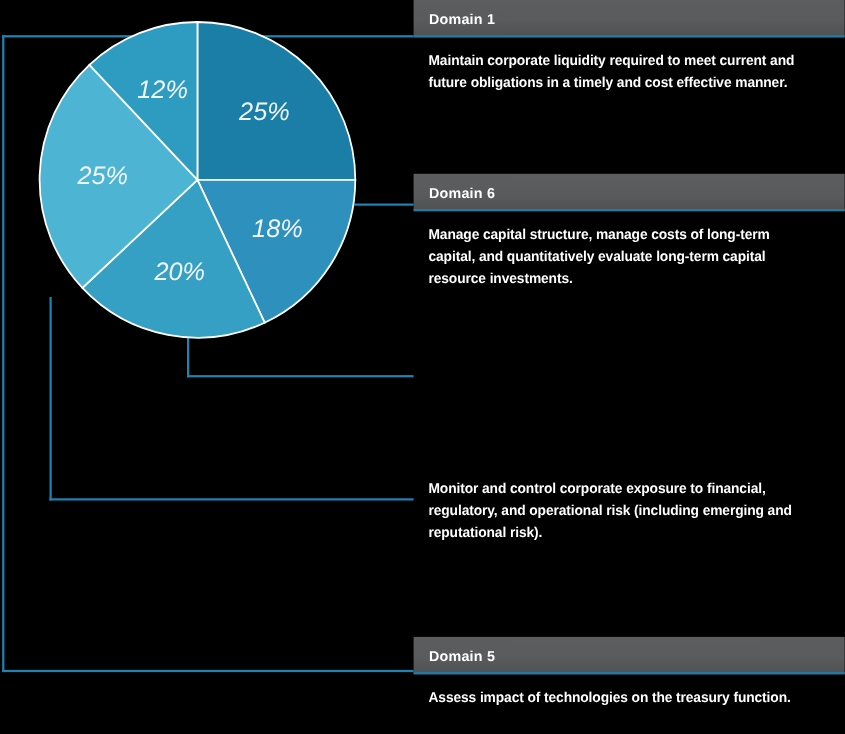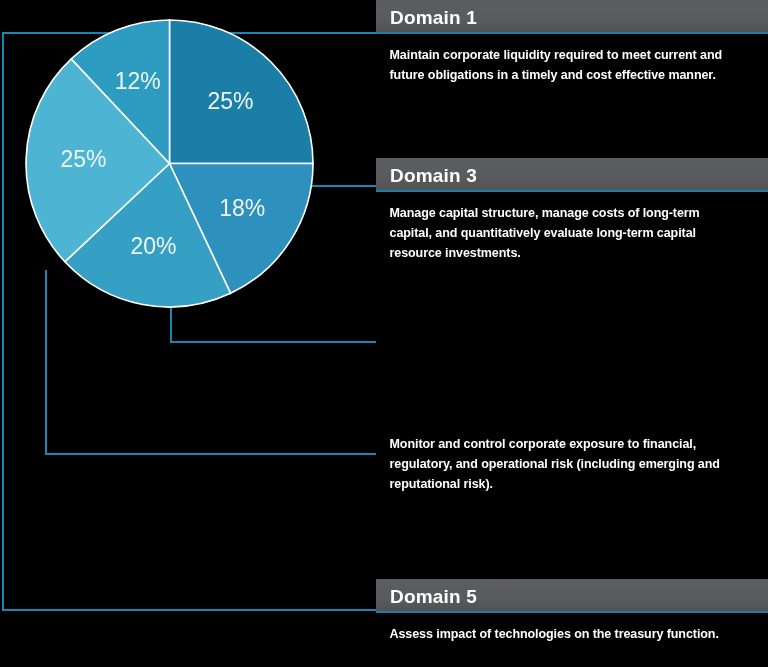--- a/index.html
+++ b/index.html
@@ -10,21 +10,21 @@
     font-family:"Liberation Sans","DejaVu Sans",sans-serif;
     overflow:hidden;
     position:relative;
   }
   #stage{position:absolute;left:0;top:0;width:768px;height:667px;}
 
   
   .conn{position:absolute;background:#1b86b4;}
 
   
-  #pie-wrap{position:absolute;left:26px;top:20px;width:287px;height:287px;}
+  #pie-wrap{position:absolute;left:36px;top:20px;width:287px;height:287px;font-style:italic;}
   #pie-svg{display:block;width:287px;height:287px;overflow:visible;}
   .slice-label{
     fill:#eef6f9;
     font-family:"Liberation Sans","DejaVu Sans",sans-serif;
     font-size:23px;
     font-weight:400;
     text-anchor:middle;
     dominant-baseline:middle;
   }
 
@@ -39,21 +39,21 @@
     padding:0 0 0 14px;
     display:flex;align-items:center;
   }
   .card-head::after{
     content:"";
     position:absolute;left:0;right:0;bottom:0;height:2px;
     background:#1b7ea6;
   }
   .card-title{
     color:#ffffff;
-    font-size:19px;
+    font-size:13px;
     font-weight:700;
     letter-spacing:.2px;
     line-height:1;
   }
   .card-body{
     padding:11px 22px 0 14px;
     color:#ffffff;
     font-size:13px;
     font-weight:700;
     line-height:1.55;
@@ -105,21 +105,21 @@
 
     <div class="card" style="top:0px;">
       <div class="card-head">
         <span class="card-title">Domain 1</span>
       </div>
       <div class="card-body">Maintain corporate liquidity required to meet current and future obligations in a timely and cost effective manner.</div>
     </div>
 
     <div class="card" style="top:158px;">
       <div class="card-head">
-        <span class="card-title">Domain 3</span>
+        <span class="card-title">Domain 6</span>
       </div>
       <div class="card-body">Manage capital structure, manage costs of long-term capital, and quantitatively evaluate long-term capital resource investments.</div>
     </div>
 
 
     <div class="card" style="top:423px;">
       <div class="card-body">Monitor and control corporate exposure to financial, regulatory, and operational risk (including emerging and reputational risk).</div>
     </div>
 
     <div class="card" style="top:579px;">

